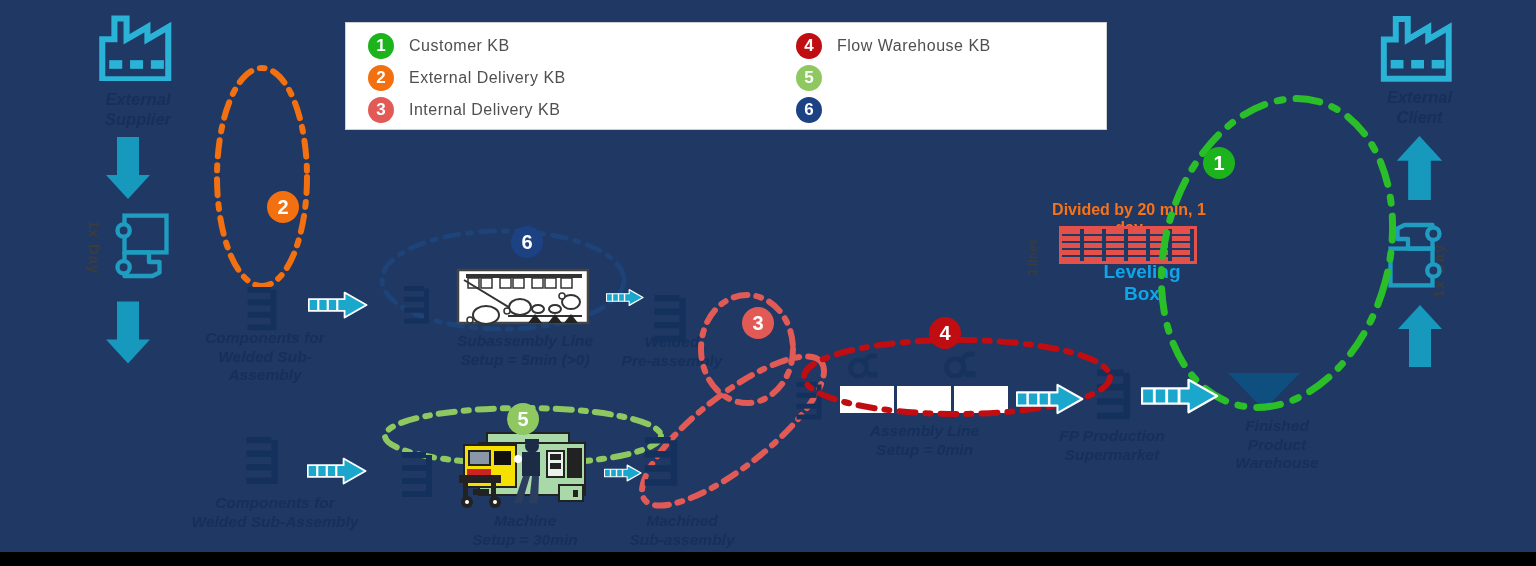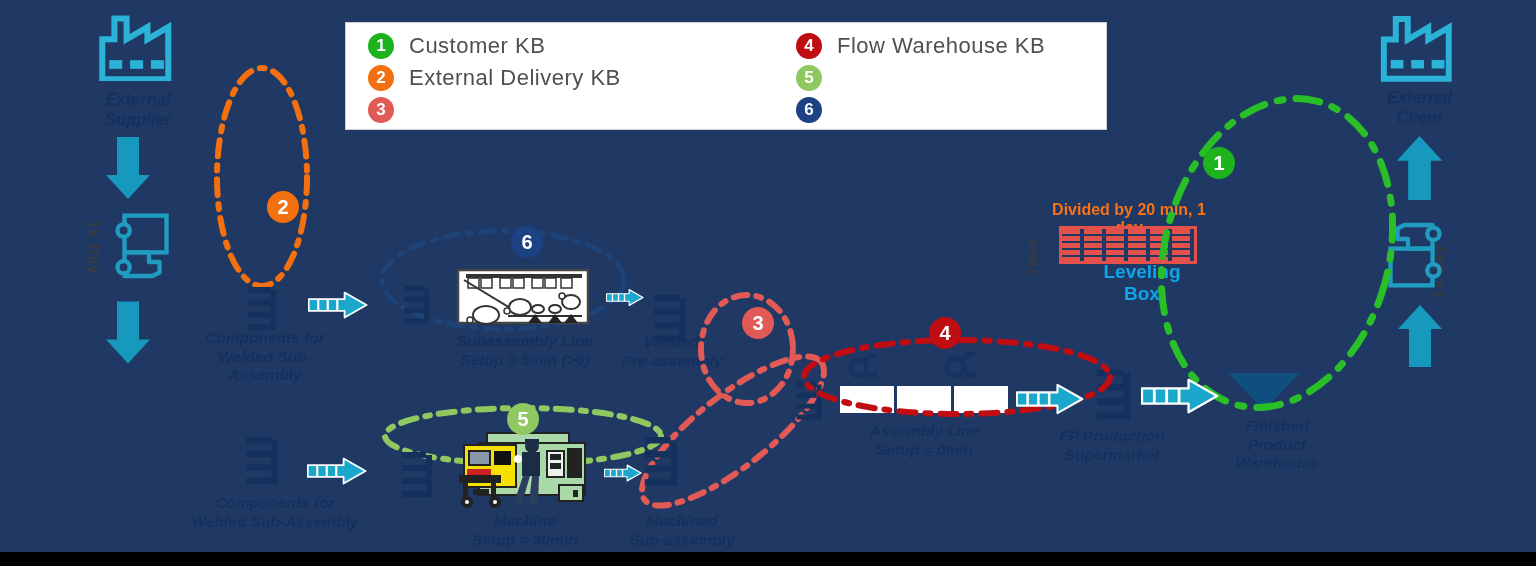--- a/index.html
+++ b/index.html
@@ -12,21 +12,21 @@
          writing-mode:vertical-rl;letter-spacing:1px;}
   .vtext.flip{transform:rotate(180deg);}
   
   #legend{position:absolute;left:345px;top:22px;width:760px;height:106px;background:#ffffff;
           border:1px solid #cfcfcf;z-index:5;}
   .lcol{position:absolute;top:8px;}
   .lcol.c1{left:22px;} .lcol.c2{left:450px;}
   .litem{display:flex;align-items:center;gap:15px;height:30px;margin-bottom:2px;}
   .lcirc{width:26px;height:26px;border-radius:50%;color:#fff;font-weight:bold;font-size:17px;
          display:flex;align-items:center;justify-content:center;flex:0 0 26px;}
-  .llabel{color:#4f4f4f;font-size:22px;letter-spacing:0.5px;}
+  .llabel{color:#4f4f4f;font-size:16px;letter-spacing:0.5px;}
   
   .burst{position:absolute;width:32px;height:32px;border-radius:50%;color:#fff;font-weight:bold;
          font-size:20px;display:flex;align-items:center;justify-content:center;z-index:6;}
   
   #leveling-header{position:absolute;left:1046px;top:201px;width:166px;color:#f97316;
                    font-weight:bold;font-size:16px;text-align:center;}
   #leveling-side{position:absolute;left:1026px;top:226px;height:50px;color:#3c3c3c;font-weight:bold;
                  font-size:12px;writing-mode:vertical-rl;transform:rotate(180deg);}
   #leveling-grid{position:absolute;left:1059px;top:226px;width:132px;height:32px;
     background-color:#e4514b;
@@ -227,20 +227,21 @@
       <div class="litem">
         <span class="lcirc" style="background-color: rgb(29, 179, 29);">1</span>
         <span class="llabel">Customer KB</span>
       </div>
       <div class="litem">
         <span class="lcirc" style="background-color: rgb(242, 112, 15);">2</span>
         <span class="llabel">External Delivery KB</span>
       </div>
       <div class="litem">
         <span class="lcirc" style="background-color: rgb(225, 90, 85);">3</span>
+        <span class="llabel">Internal Delivery KB</span>
       </div>
     </div>
     <div class="lcol c2">
       <div class="litem">
         <span class="lcirc" style="background-color: rgb(192, 13, 18);">4</span>
         <span class="llabel">Flow Warehouse KB</span>
       </div>
       <div class="litem">
         <span class="lcirc" style="background-color: rgb(143, 200, 97);">5</span>
       </div>

